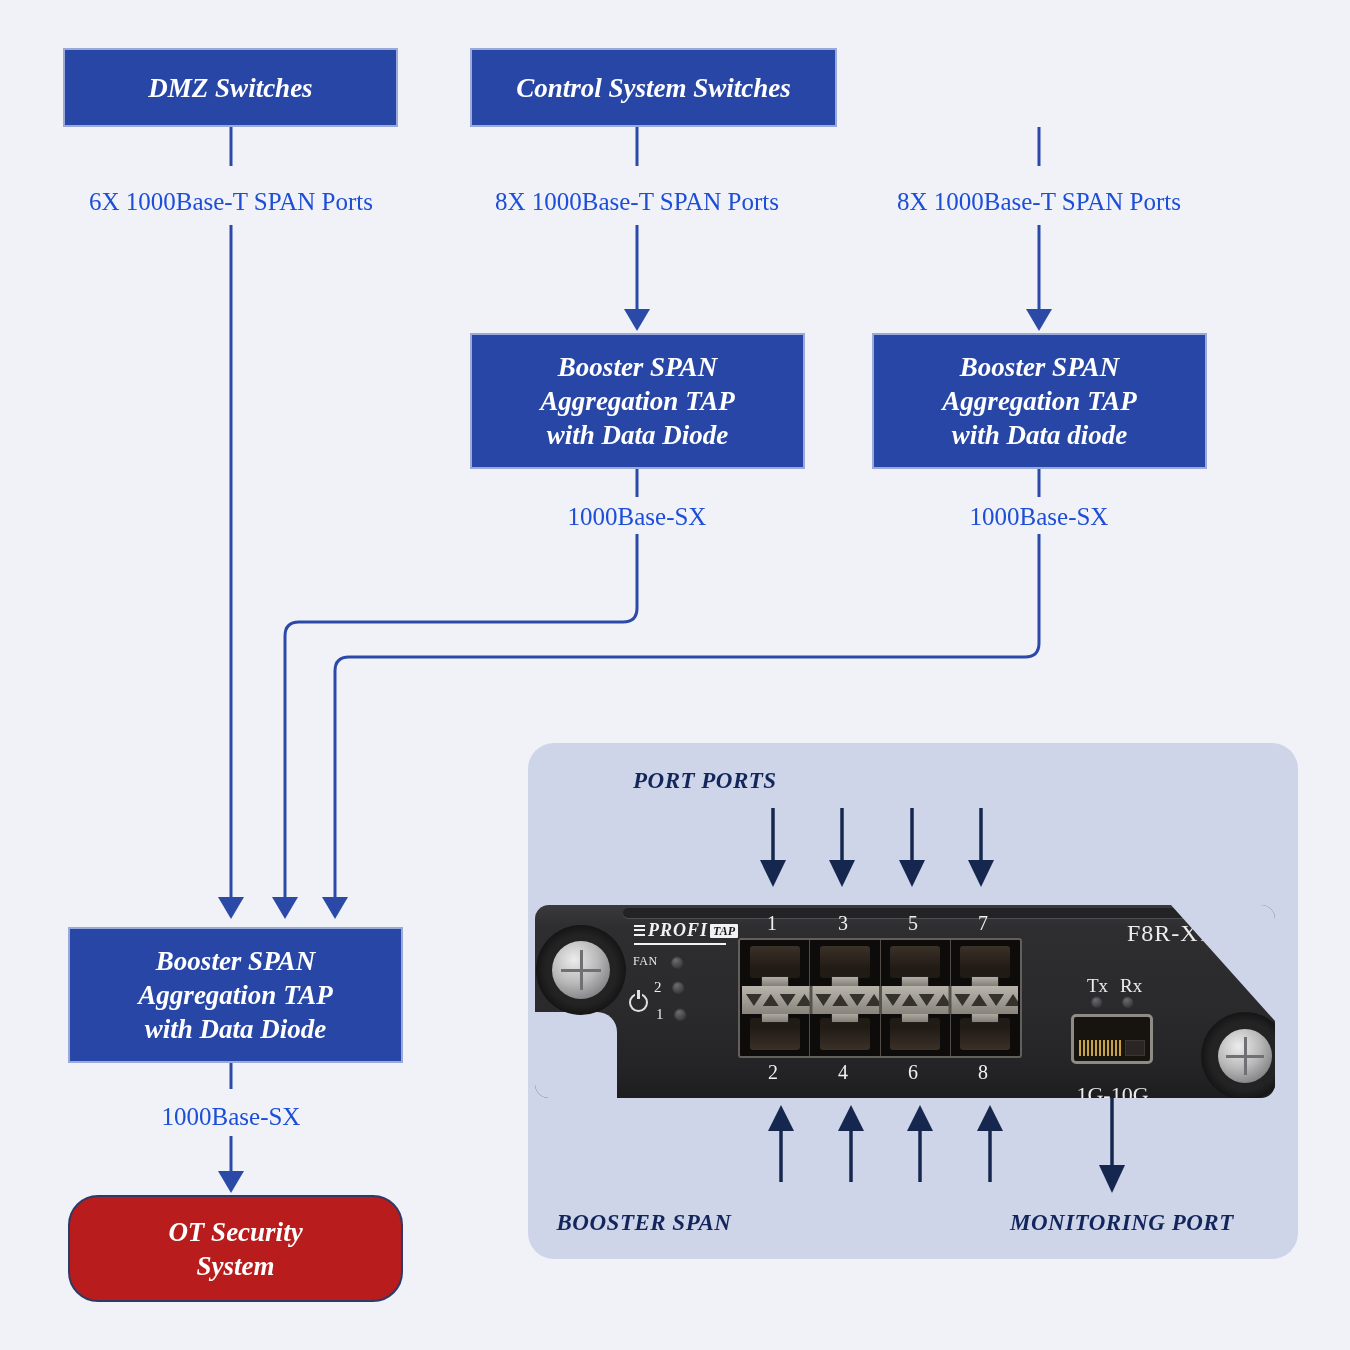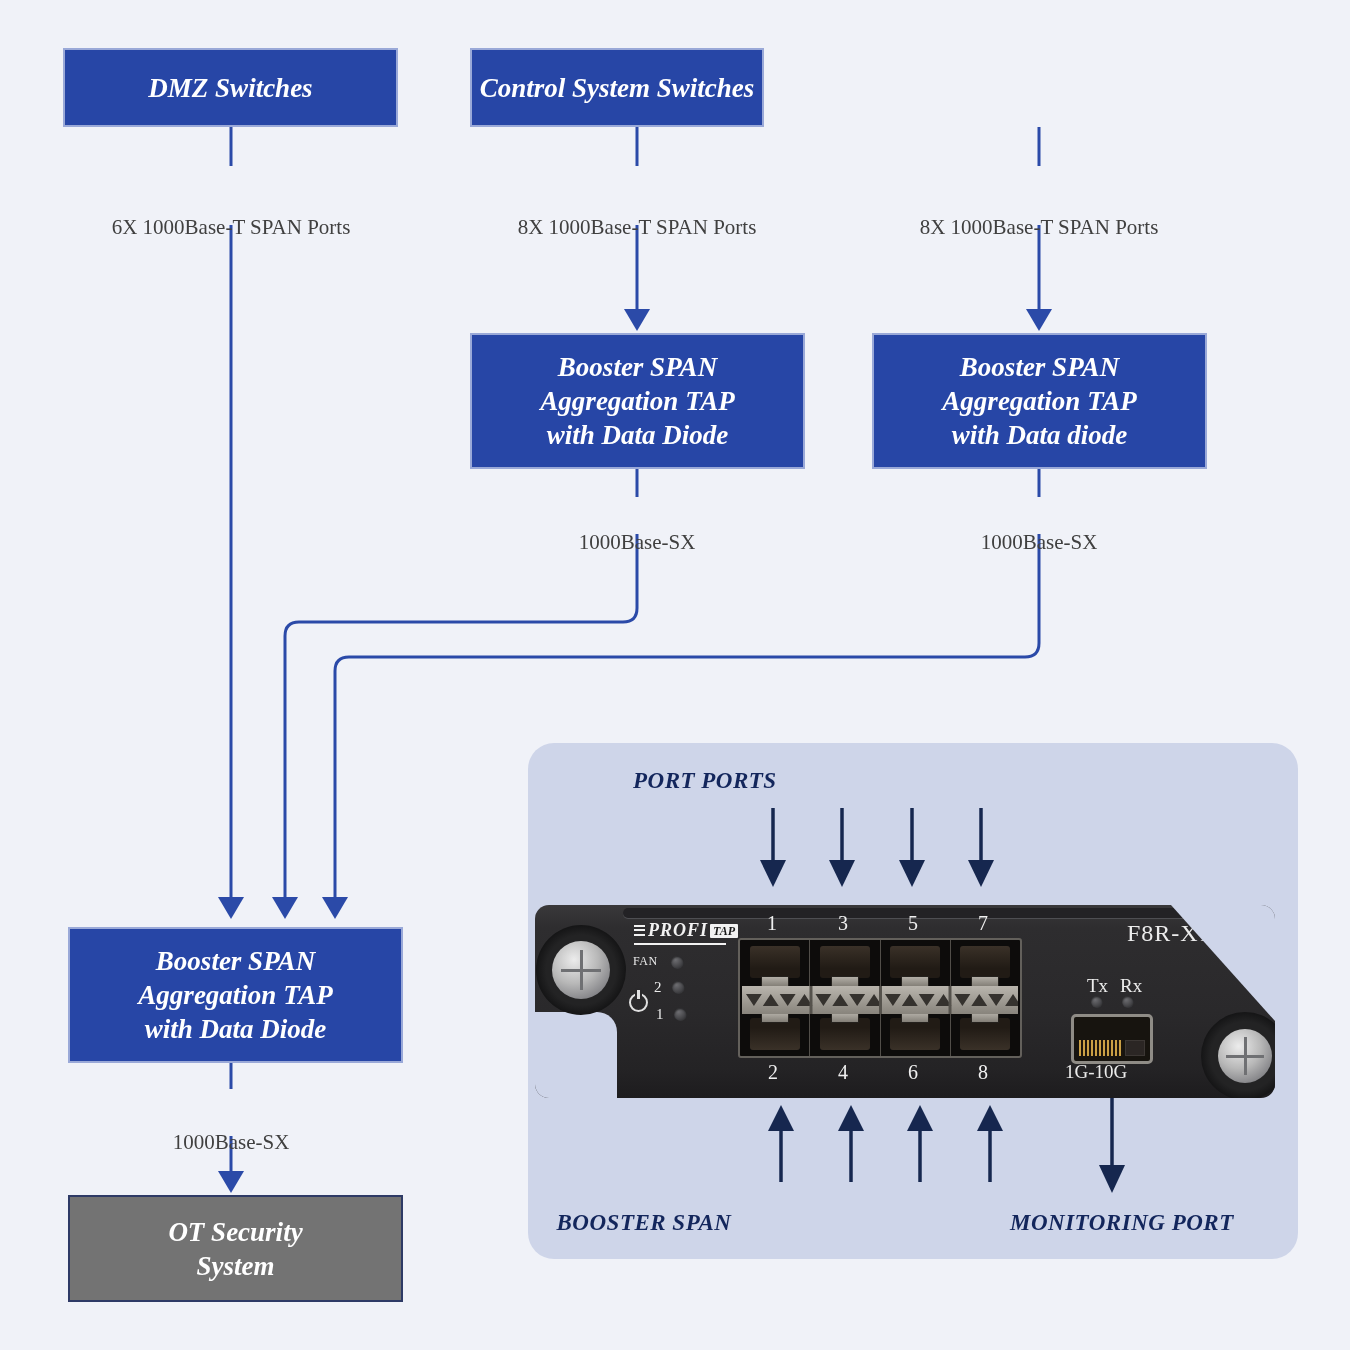--- a/index.html
+++ b/index.html
@@ -8,32 +8,32 @@
     background:#f0f2f8;font-family:Liberation Serif, serif;padding-left:20px;
   }
   
   .node{
     position:absolute;box-sizing:border-box;z-index:3;
     background:#2746a6;border:2px solid #9aa9d8;
     color:#ffffff;font-weight:bold;font-style:italic;
     font-size:27px;line-height:34px;text-align:center;
     display:flex;flex-direction:column;align-items:center;justify-content:center;
   }
-  .node.navy{background:#737373;border-color:#2e3a66;}
+  .node.navy{background:#b91c1c;border-color:#2e3a66;border-radius:30px;}
   #node-dmz{left:63px;top:48px;width:335px;height:79px;}
-  #node-control{left:470px;top:48px;width:294px;height:79px;}
+  #node-control{left:470px;top:48px;width:367px;height:79px;}
   #node-substation{left:872px;top:48px;width:335px;height:79px;}
   #node-tap-control{left:470px;top:333px;width:335px;height:136px;}
   #node-tap-substation{left:872px;top:333px;width:335px;height:136px;}
   #node-tap-main{left:68px;top:927px;width:335px;height:136px;}
   #node-ot{left:68px;top:1195px;width:335px;height:107px;}
   
   .wire-label{
-    position:absolute;z-index:3;color:#404040;font-size:21px;
-    text-align:center;white-space:nowrap;margin-top:27px;
+    position:absolute;z-index:3;color:#1d4ed8;font-size:25px;
+    text-align:center;white-space:nowrap;
   }
   #lbl-dmz-span{left:61px;top:188px;width:340px;}
   #lbl-control-span{left:467px;top:188px;width:340px;}
   #lbl-substation-span{left:869px;top:188px;width:340px;}
   #lbl-control-fiber{left:517px;top:503px;width:240px;}
   #lbl-substation-fiber{left:919px;top:503px;width:240px;}
   #lbl-main-fiber{left:111px;top:1103px;width:240px;}
   
   #wires{position:absolute;left:0;top:0;z-index:2;}
   
@@ -154,21 +154,21 @@
     border:3px solid #8f8c86;border-radius:5px;background:#17140f;
   }
   #port-mon::before{
     content:'';position:absolute;left:5px;bottom:5px;width:44px;height:16px;
     background:repeating-linear-gradient(90deg,#caa045 0 2px,#1c150c 2px 4px);
   }
   #port-mon::after{
     content:'';position:absolute;right:5px;bottom:5px;width:18px;height:14px;
     background:#2b2624;border:1px solid #3c3734;
   }
-  #mon-speed{left:530px;top:156px;width:95px;text-align:left;font-size:19px;}
+  #mon-speed{left:530px;top:177px;width:95px;text-align:center;font-size:22px;}
 </style>
 </head>
 <body>
 
 <div id="stage">
 
   <div id="panel"></div>
 
   <svg id="wires" width="1350" height="1350">
     <g stroke="#2b4aa8" stroke-width="3" fill="none">

